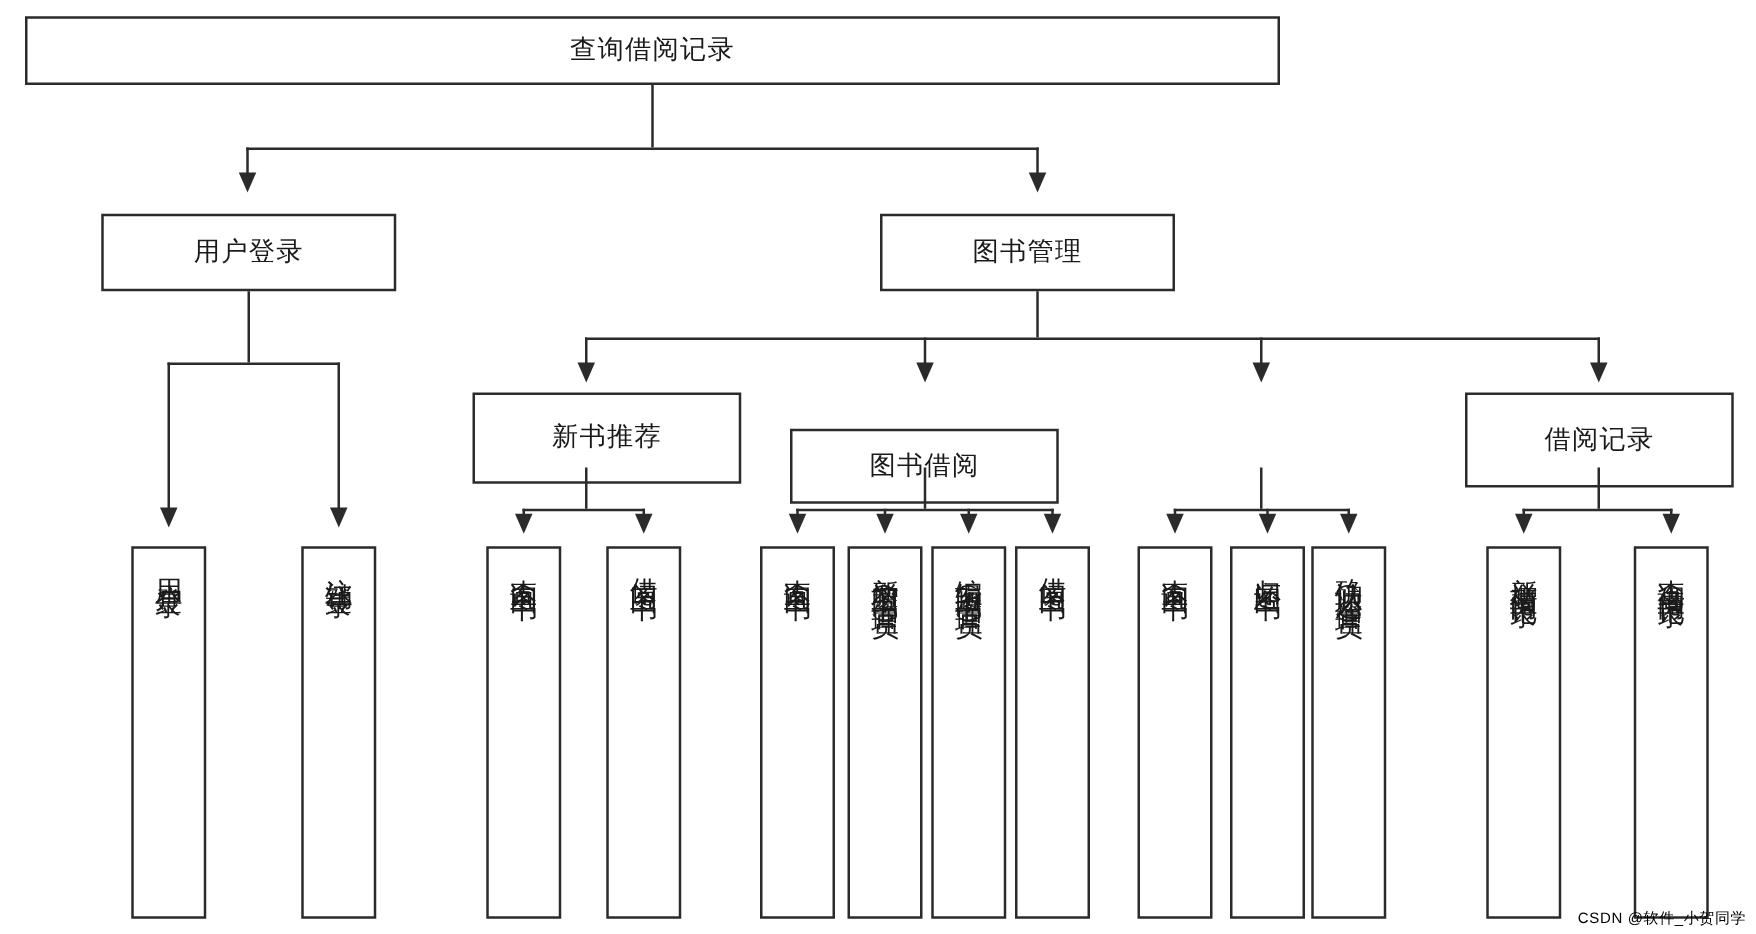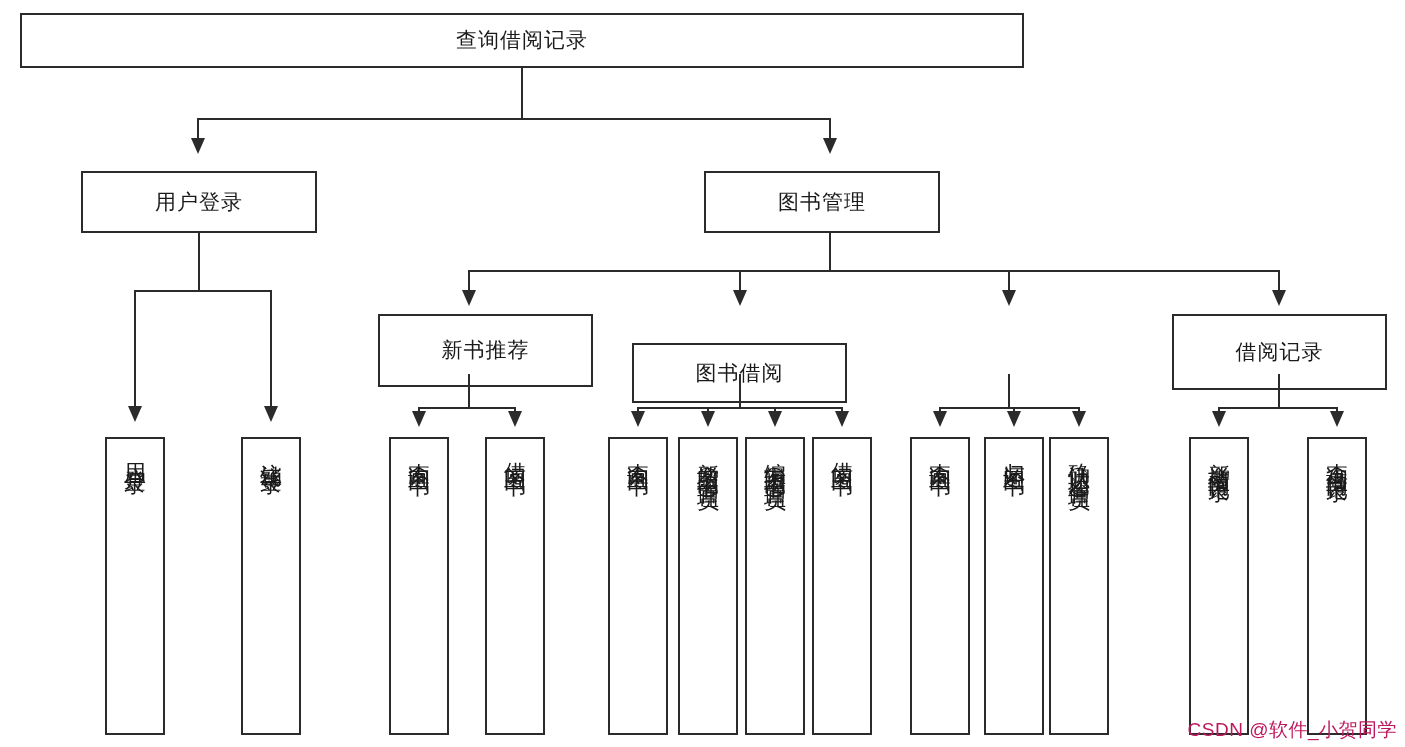--- a/index.html
+++ b/index.html
@@ -65,22 +65,22 @@
     height: 0;
     border-left: 7px solid transparent;
     border-right: 7px solid transparent;
     border-top: 16px solid #2b2b2b;
   }
   
   #watermark {
     position: absolute;
     right: 8px;
     bottom: 4px;
-    color: #be185d;
-    font-size: 19px;
+    color: #000000;
+    font-size: 12px;
     letter-spacing: 0.5px;
     white-space: nowrap;
     user-select: none;
   }
 </style>
 </head>
 <body>
 
 <div id="canvas">
 

